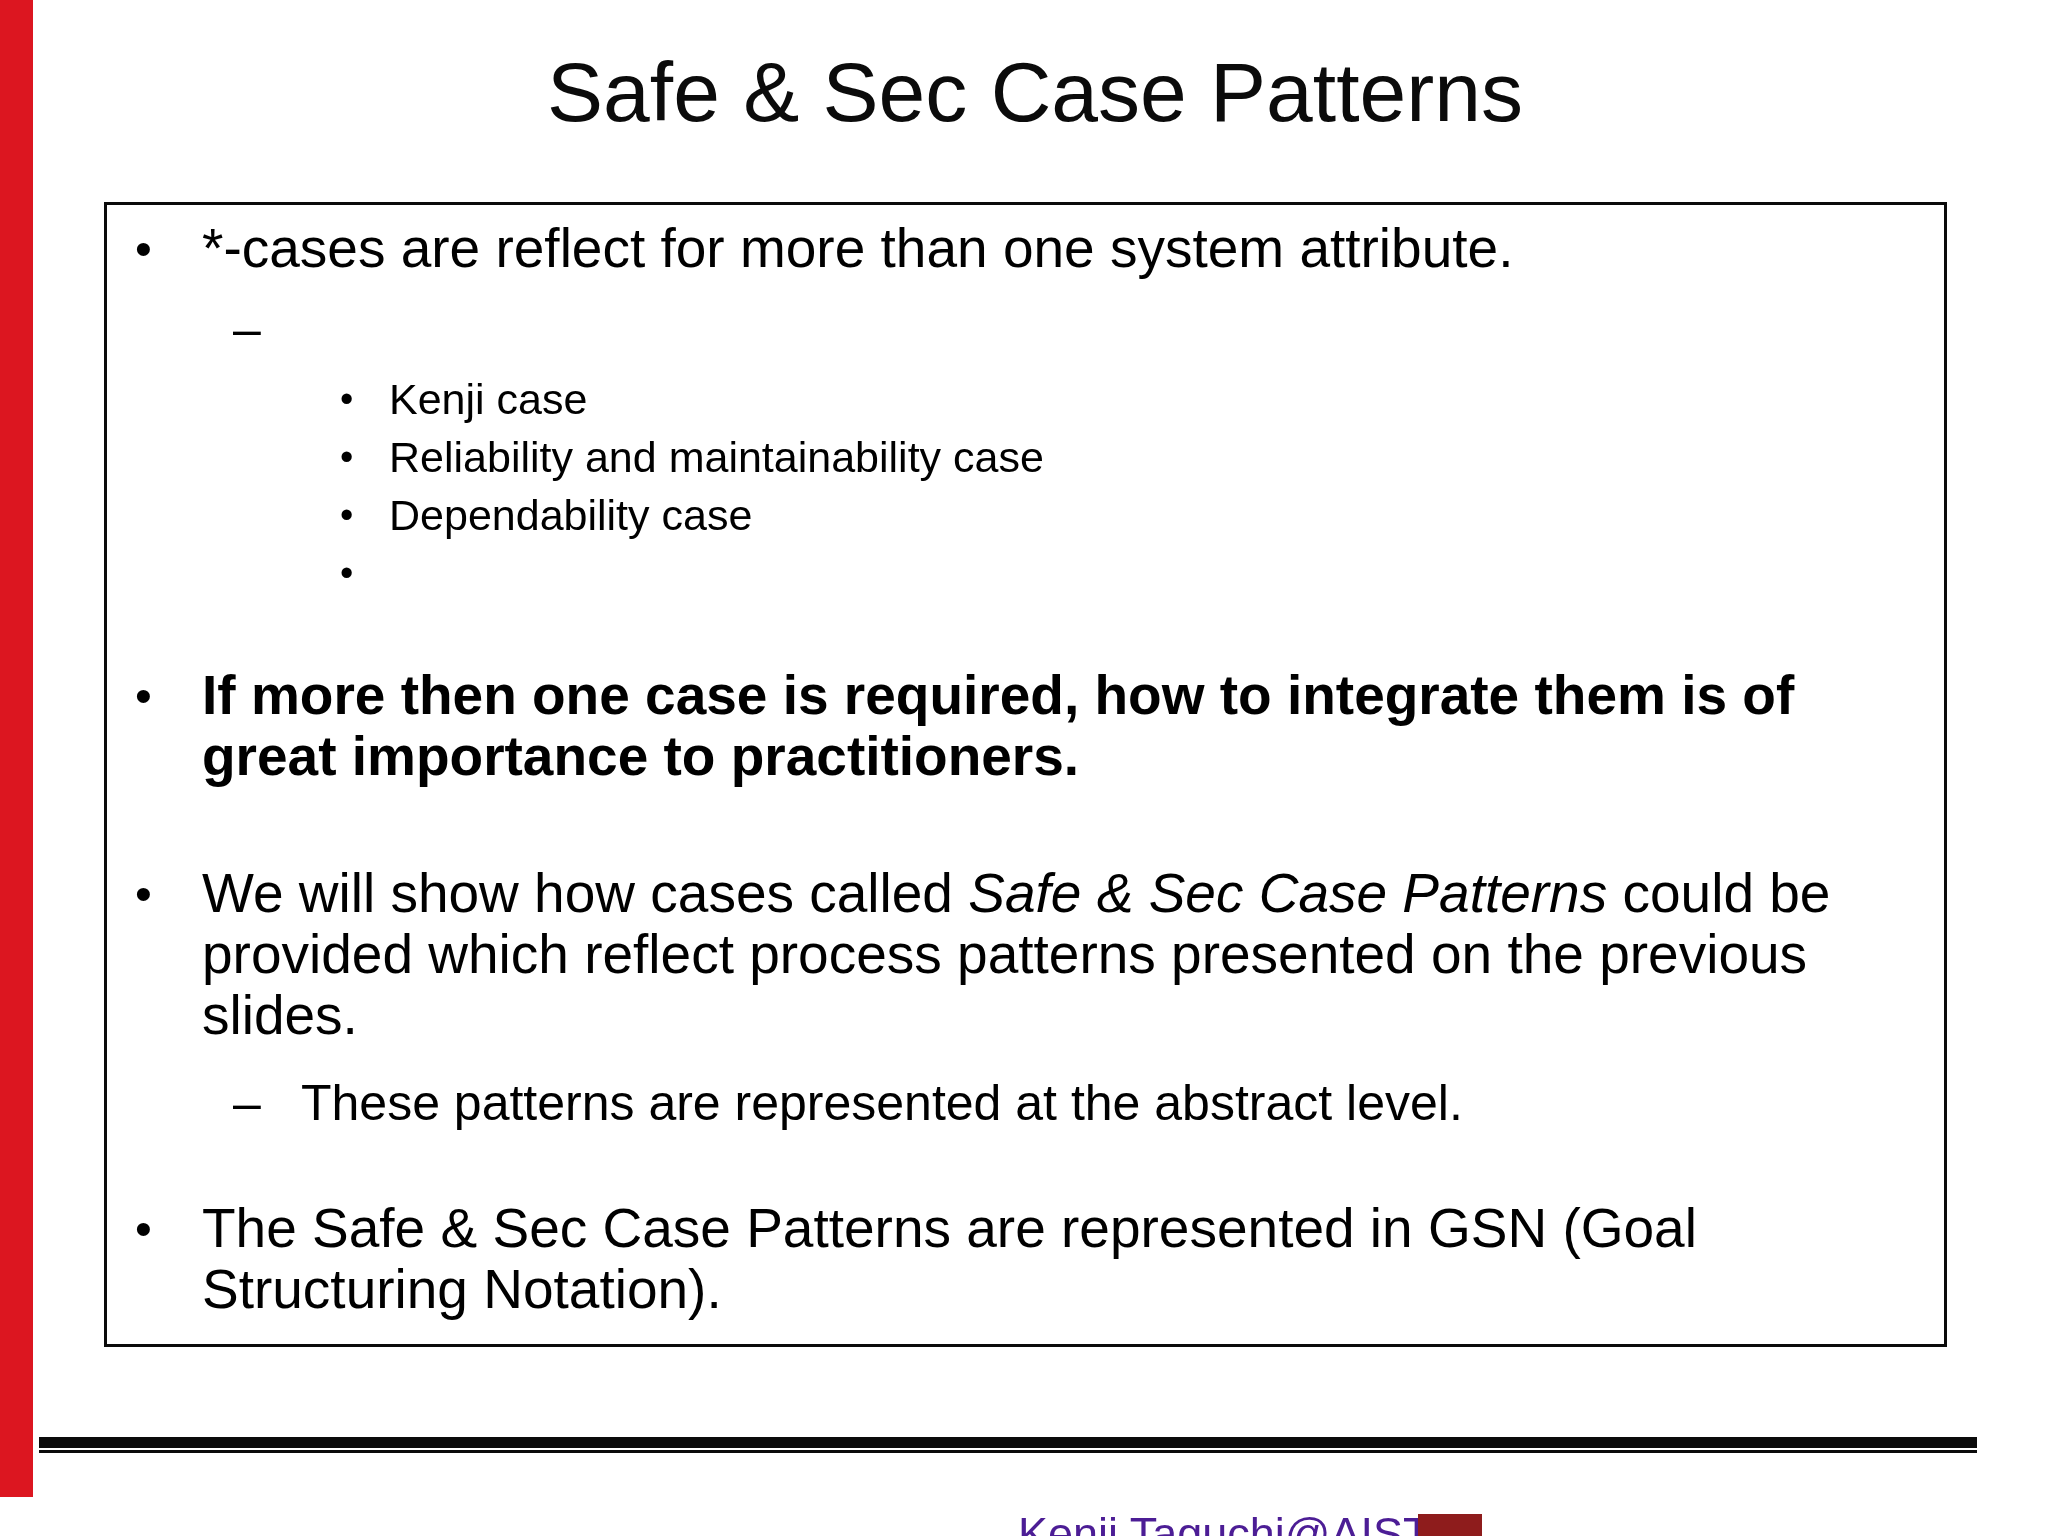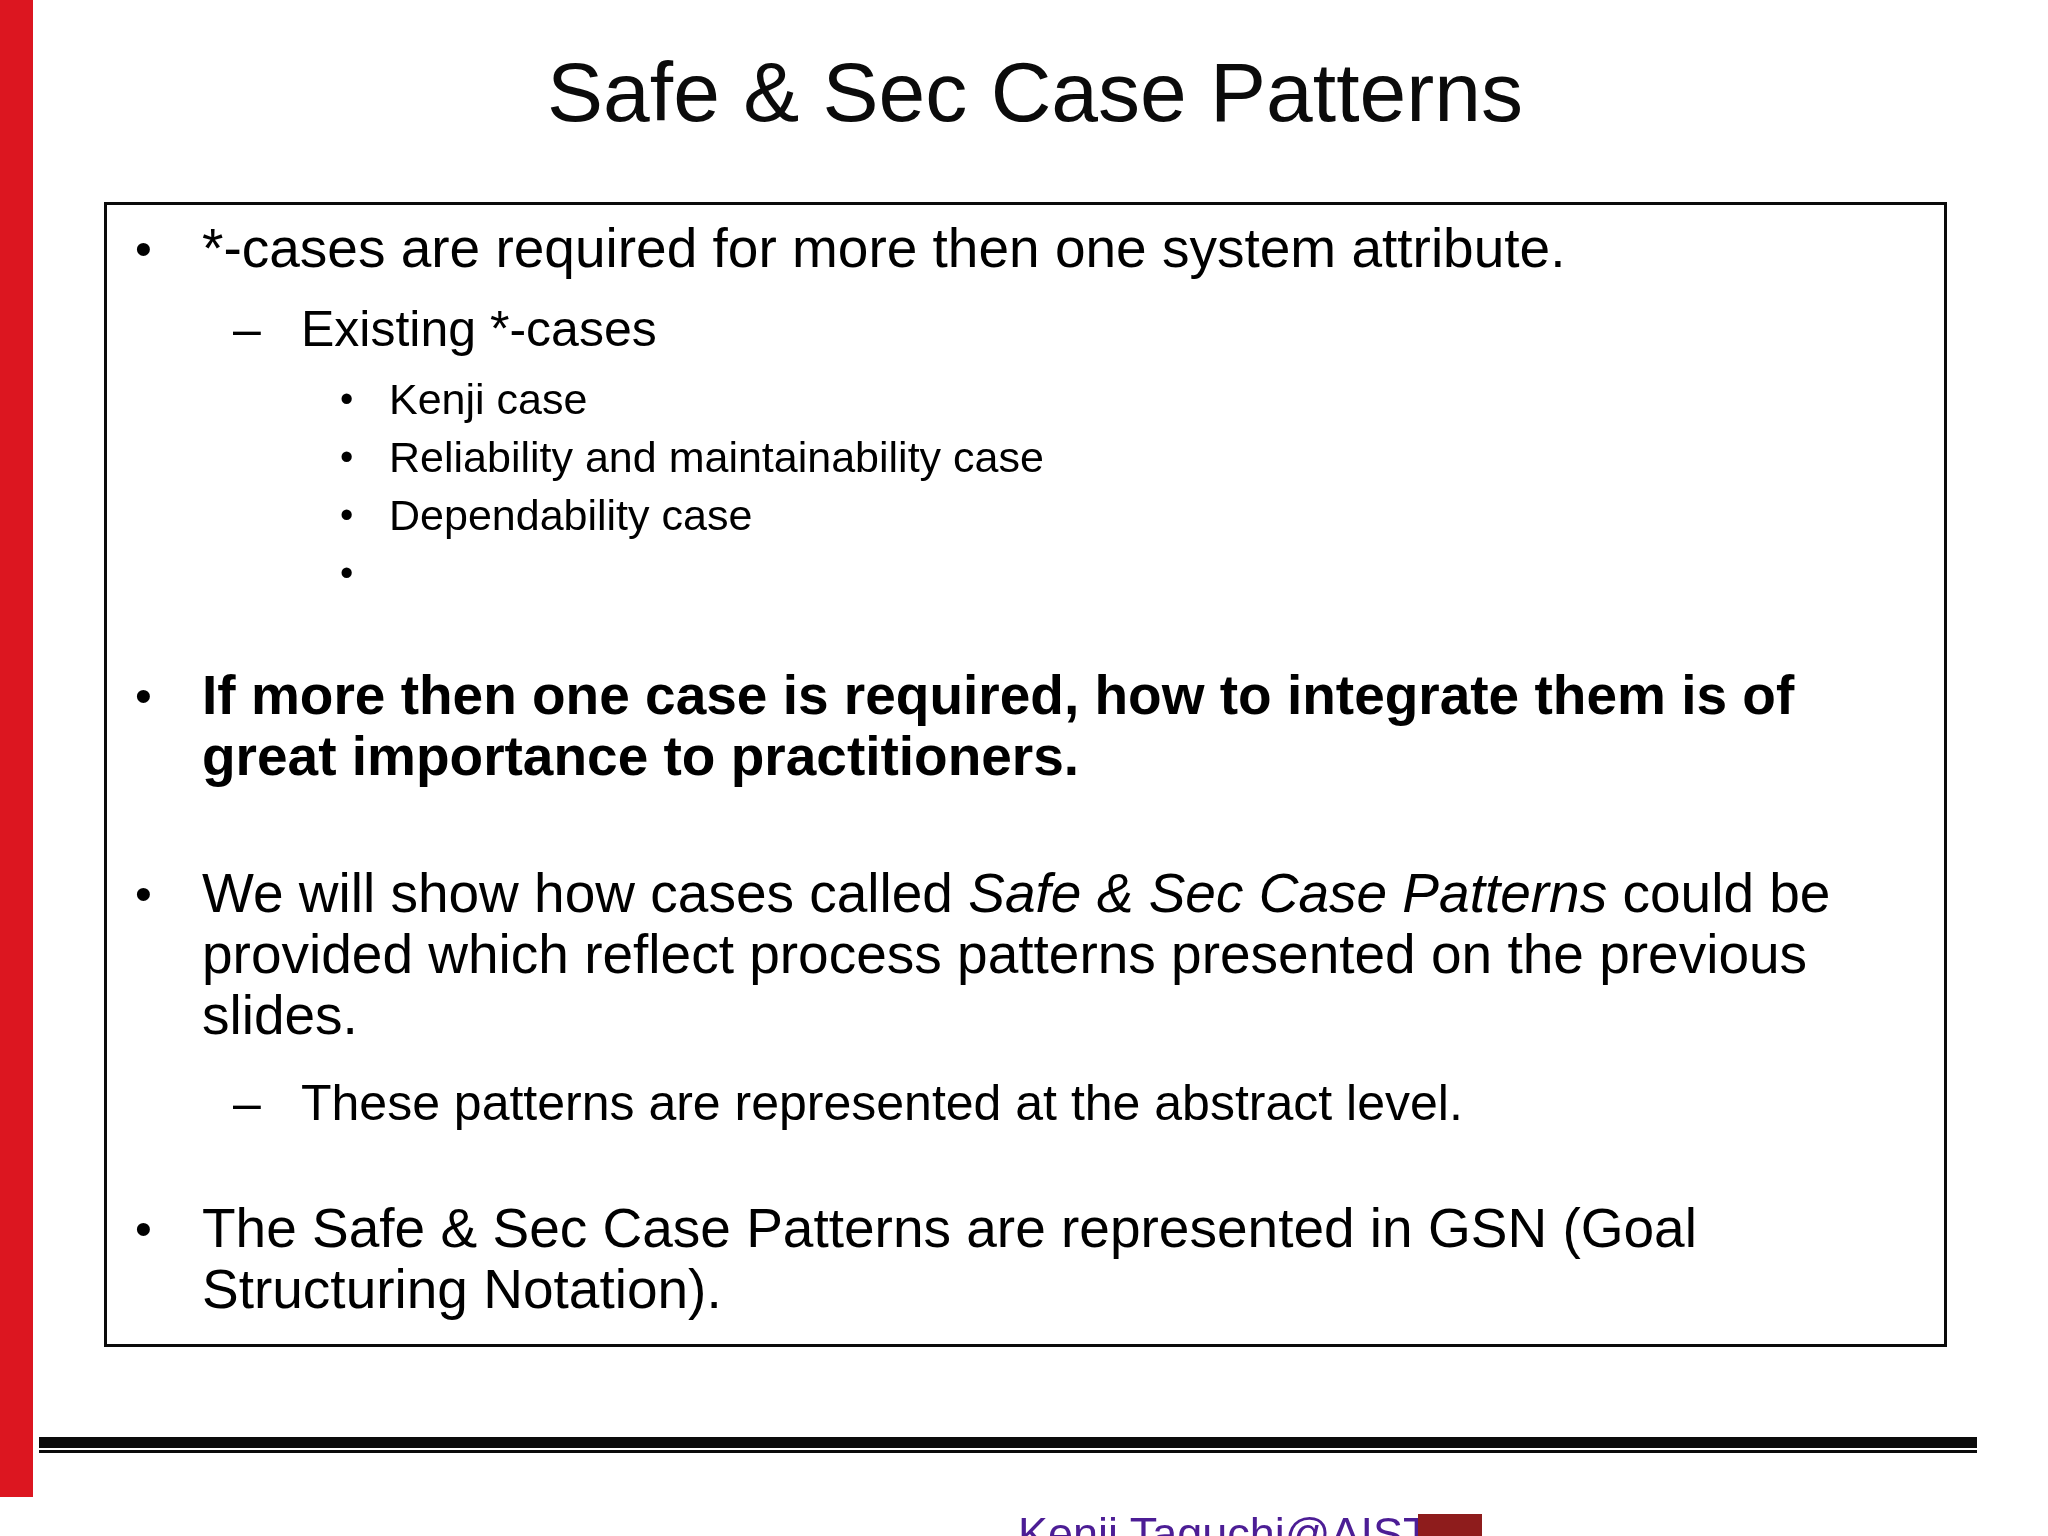--- a/index.html
+++ b/index.html
@@ -54,26 +54,25 @@
 <div class="slide">
 
   <div class="red-bar"></div>
 
   <h1 class="title">Safe &amp; Sec Case Patterns</h1>
 
   <div class="content-box">
 
     <div class="li l1 pos-b1">
       <span class="marker">•</span>
-      <span class="txt">*-cases are required for more then one system attribute.</span>
+      <span class="txt">*-cases are reflect for more than one system attribute.</span>
     </div>
 
     <div class="li l2 pos-d1">
       <span class="marker">–</span>
-      <span class="txt">Existing *-cases</span>
     </div>
 
     <div class="li l3 pos-s0">
       <span class="marker">•</span>
       <span class="txt">Kenji case</span>
     </div>
     <div class="li l3 pos-s1">
       <span class="marker">•</span>
       <span class="txt">Reliability and maintainability case</span>
     </div>

